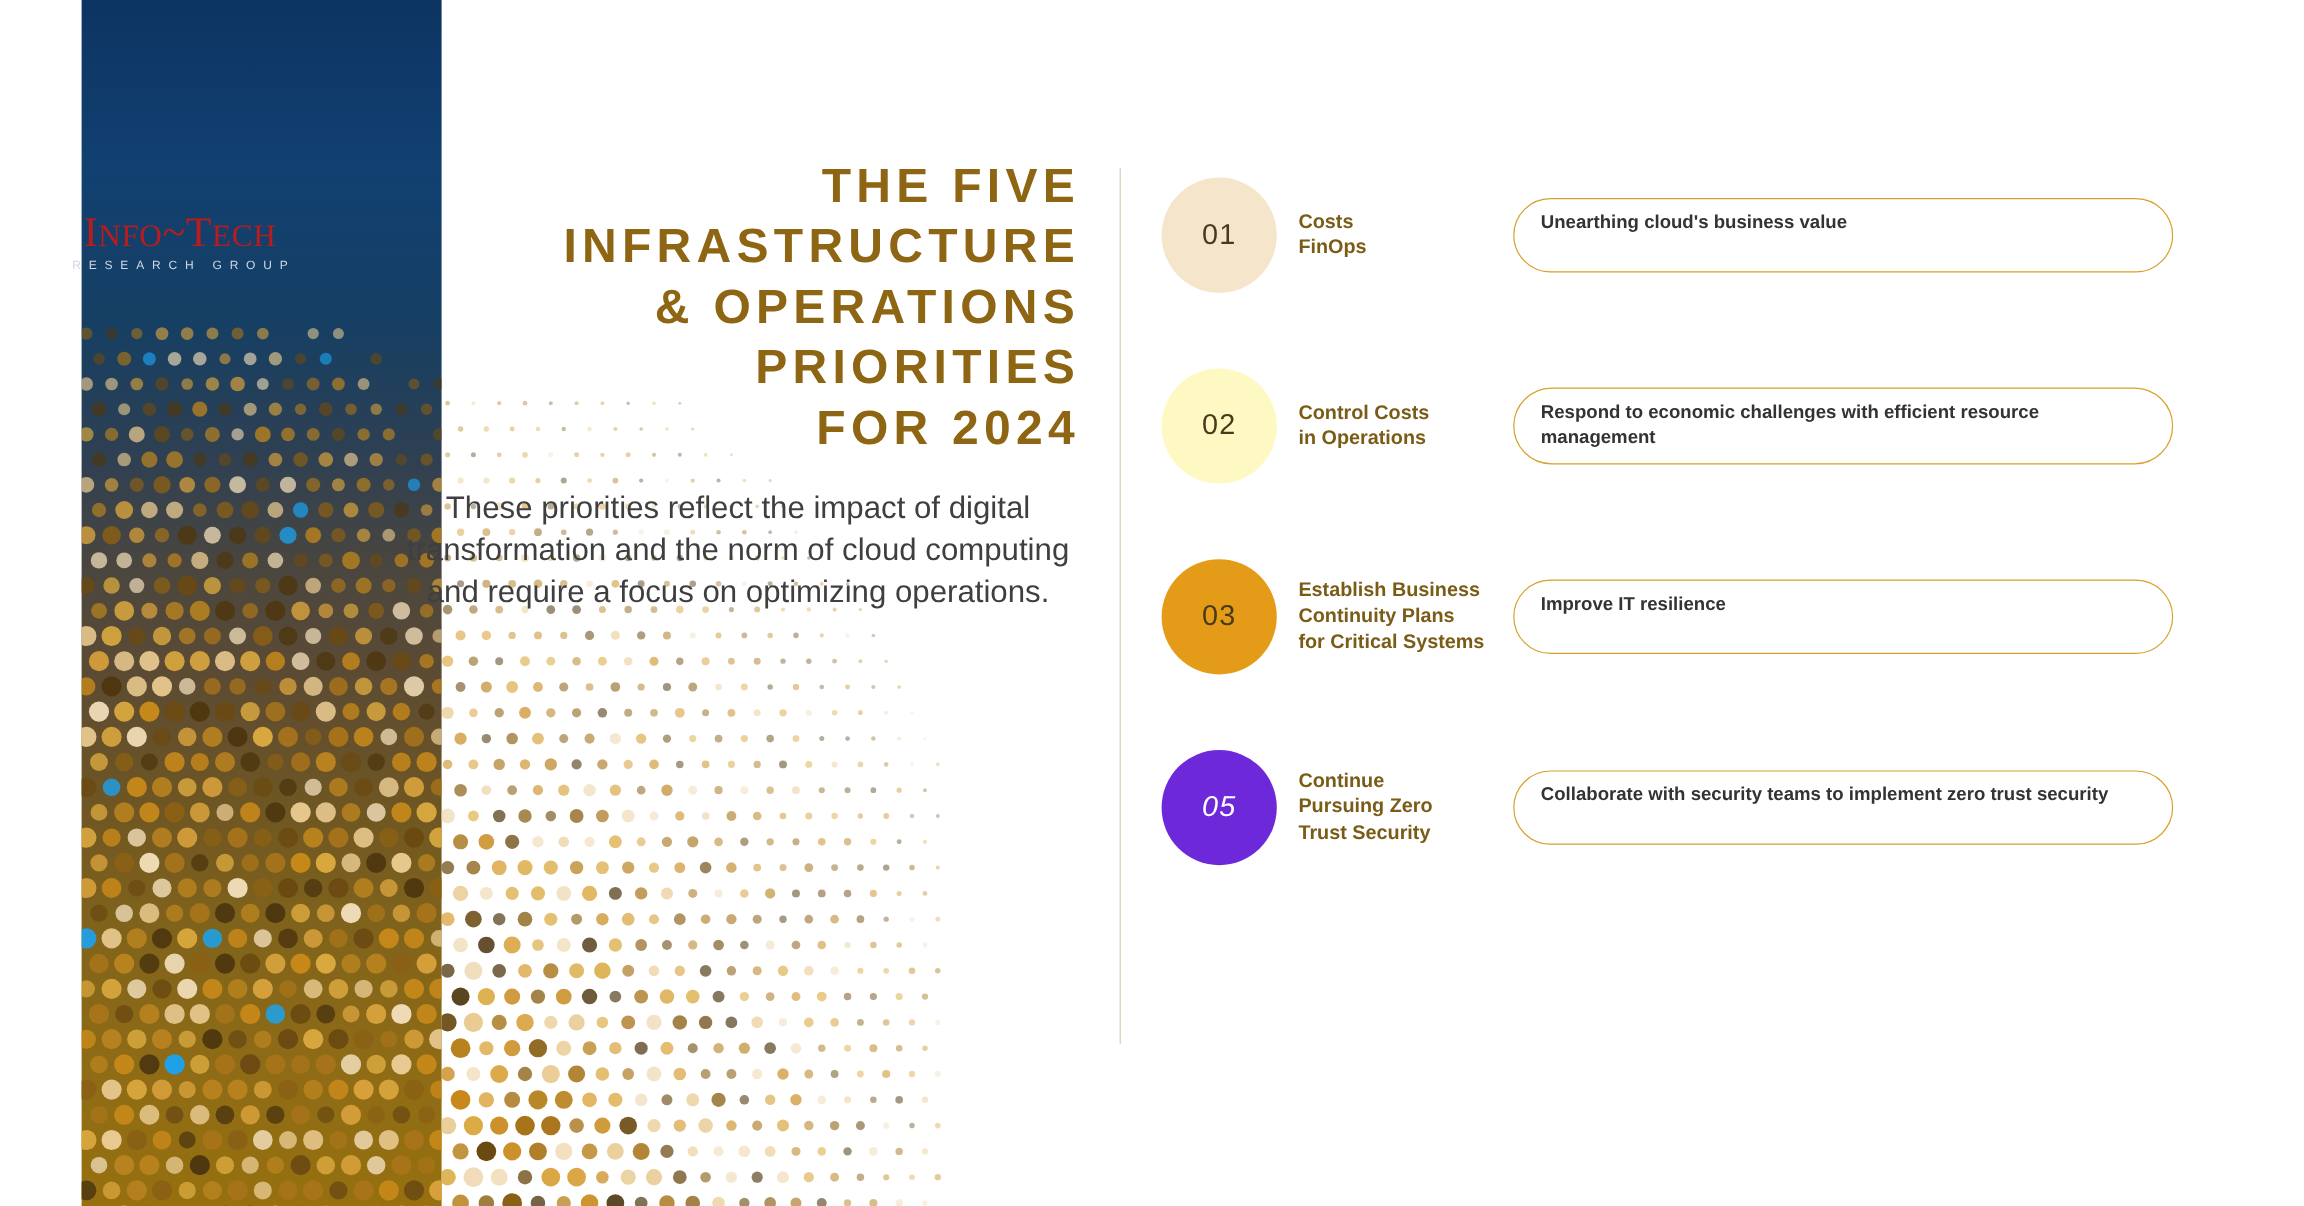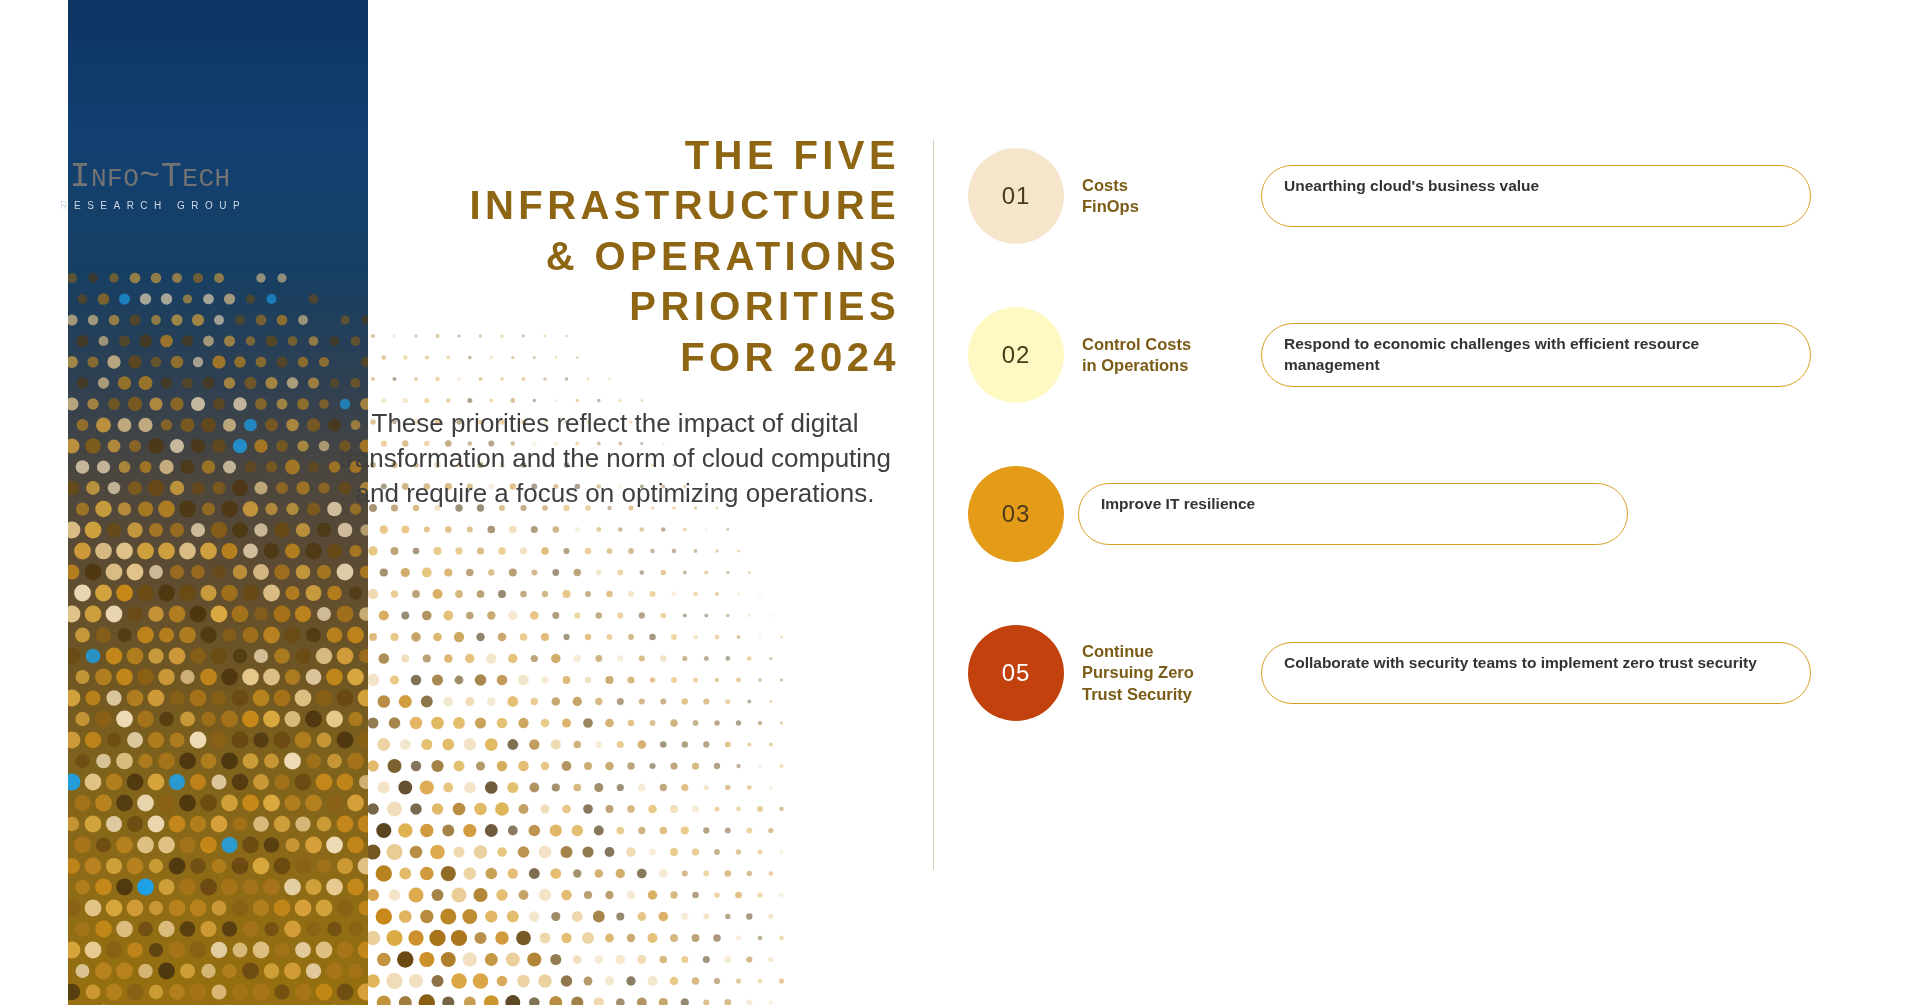--- a/index.html
+++ b/index.html
@@ -49,27 +49,28 @@
   
   #logo {
     position: absolute;
     left: 0;
     top: 160px;
     width: 300px;
     text-align: center;
     pointer-events: none;
   }
   #logo-word {
-    font-family: Liberation Mono, monospace;
+    font-family: Liberation Serif, serif;
     font-size: 35px;
     font-weight: 400;
-    color: #737373;
+    color: #b91c1c;
     letter-spacing: 0.5px;
     line-height: 1;
     white-space: nowrap;
+    margin-top: 16px;
   }
   #logo-word .cap { font-size: 35px; }
   #logo-word .sc  { font-size: 26px; }
   #logo-sub {
     margin-top: 5px;
     font-family: "Liberation Sans", sans-serif;
     font-size: 10px;
     font-weight: 400;
     color: #cfd8e4;
     letter-spacing: 6.5px;
@@ -1305,26 +1306,29 @@
       <div class="priority-row">
         <div class="num-circle" style="background: #fef9c3; color: rgb(74, 58, 26);">02</div>
         <div class="priority-title">Control Costs
 in Operations</div>
         <div class="pill" style="border-color: rgb(216, 161, 42);">
           <div class="pill-text">Respond to economic challenges with efficient resource management</div>
         </div>
       </div>
       <div class="priority-row">
         <div class="num-circle" style="background: rgb(228, 156, 24); color: rgb(74, 58, 26);">03</div>
+        <div class="priority-title">Establish Business
+Continuity Plans
+for Critical Systems</div>
         <div class="pill" style="border-color: rgb(216, 161, 42);">
           <div class="pill-text">Improve IT resilience</div>
         </div>
       </div>
       <div class="priority-row">
-        <div class="num-circle" style="background: #c2410c; color: rgb(255, 255, 255);">05</div>
+        <div class="num-circle" style="background: #6d28d9; color: rgb(255, 255, 255); font-style: italic;">05</div>
         <div class="priority-title">Continue
 Pursuing Zero
 Trust Security</div>
         <div class="pill" style="border-color: rgb(216, 161, 42);">
           <div class="pill-text">Collaborate with security teams to implement zero trust security</div>
         </div>
       </div>
     </div>
 
 </div>

